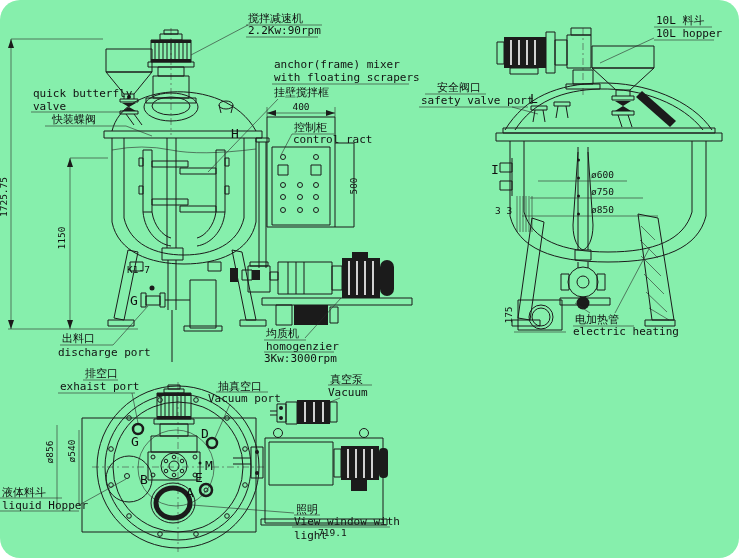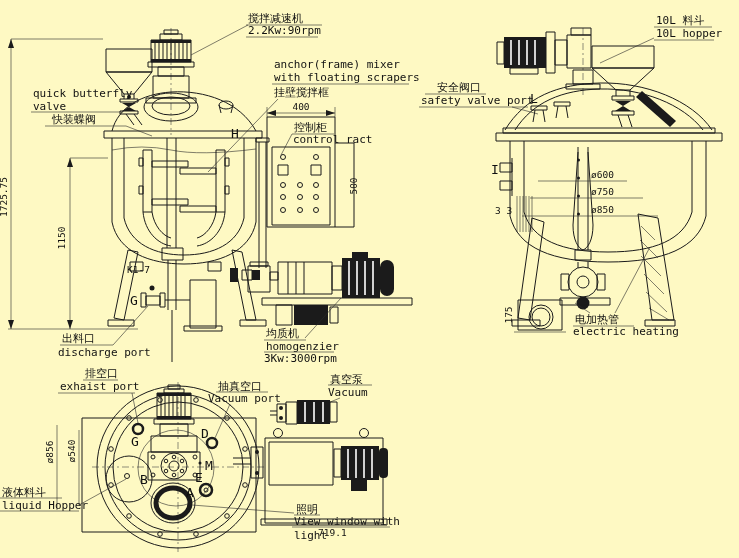--- a/index.html
+++ b/index.html
@@ -1,17 +1,17 @@
 <!DOCTYPE html>
 <html><head>
 <meta charset="utf-8">
 <style>
   html,body{margin:0;padding:0;background:#fff;}
-  .canvas{position:relative;width:739px;height:558px;background:#fef9c3;overflow:hidden;
-          font-family:"DejaVu Sans Mono","DejaVu Sans",monospace;}
+  .canvas{position:relative;width:739px;height:558px;background:#86efac;overflow:hidden;
+          font-family:"DejaVu Sans Mono","DejaVu Sans",monospace;border-radius:20px;}
   svg{display:block}
   svg *{vector-effect:non-scaling-stroke;}
   .ln{stroke:#1b1b1b;stroke-width:1;fill:none;}
   .thin{stroke:#2a2a2a;stroke-width:.6;fill:none;}
   .cl{stroke:#444;stroke-width:.6;fill:none;stroke-dasharray:7 3 2 3;}
   .fill{fill:#1b1b1b;stroke:none;}
   .wht{stroke:#fff;stroke-width:1.6;fill:none;}
   text{fill:#111;font-family:"DejaVu Sans Mono","DejaVu Sans",monospace;}
   .lbl{font-size:11px;}
   .dim{font-size:9.5px;}

